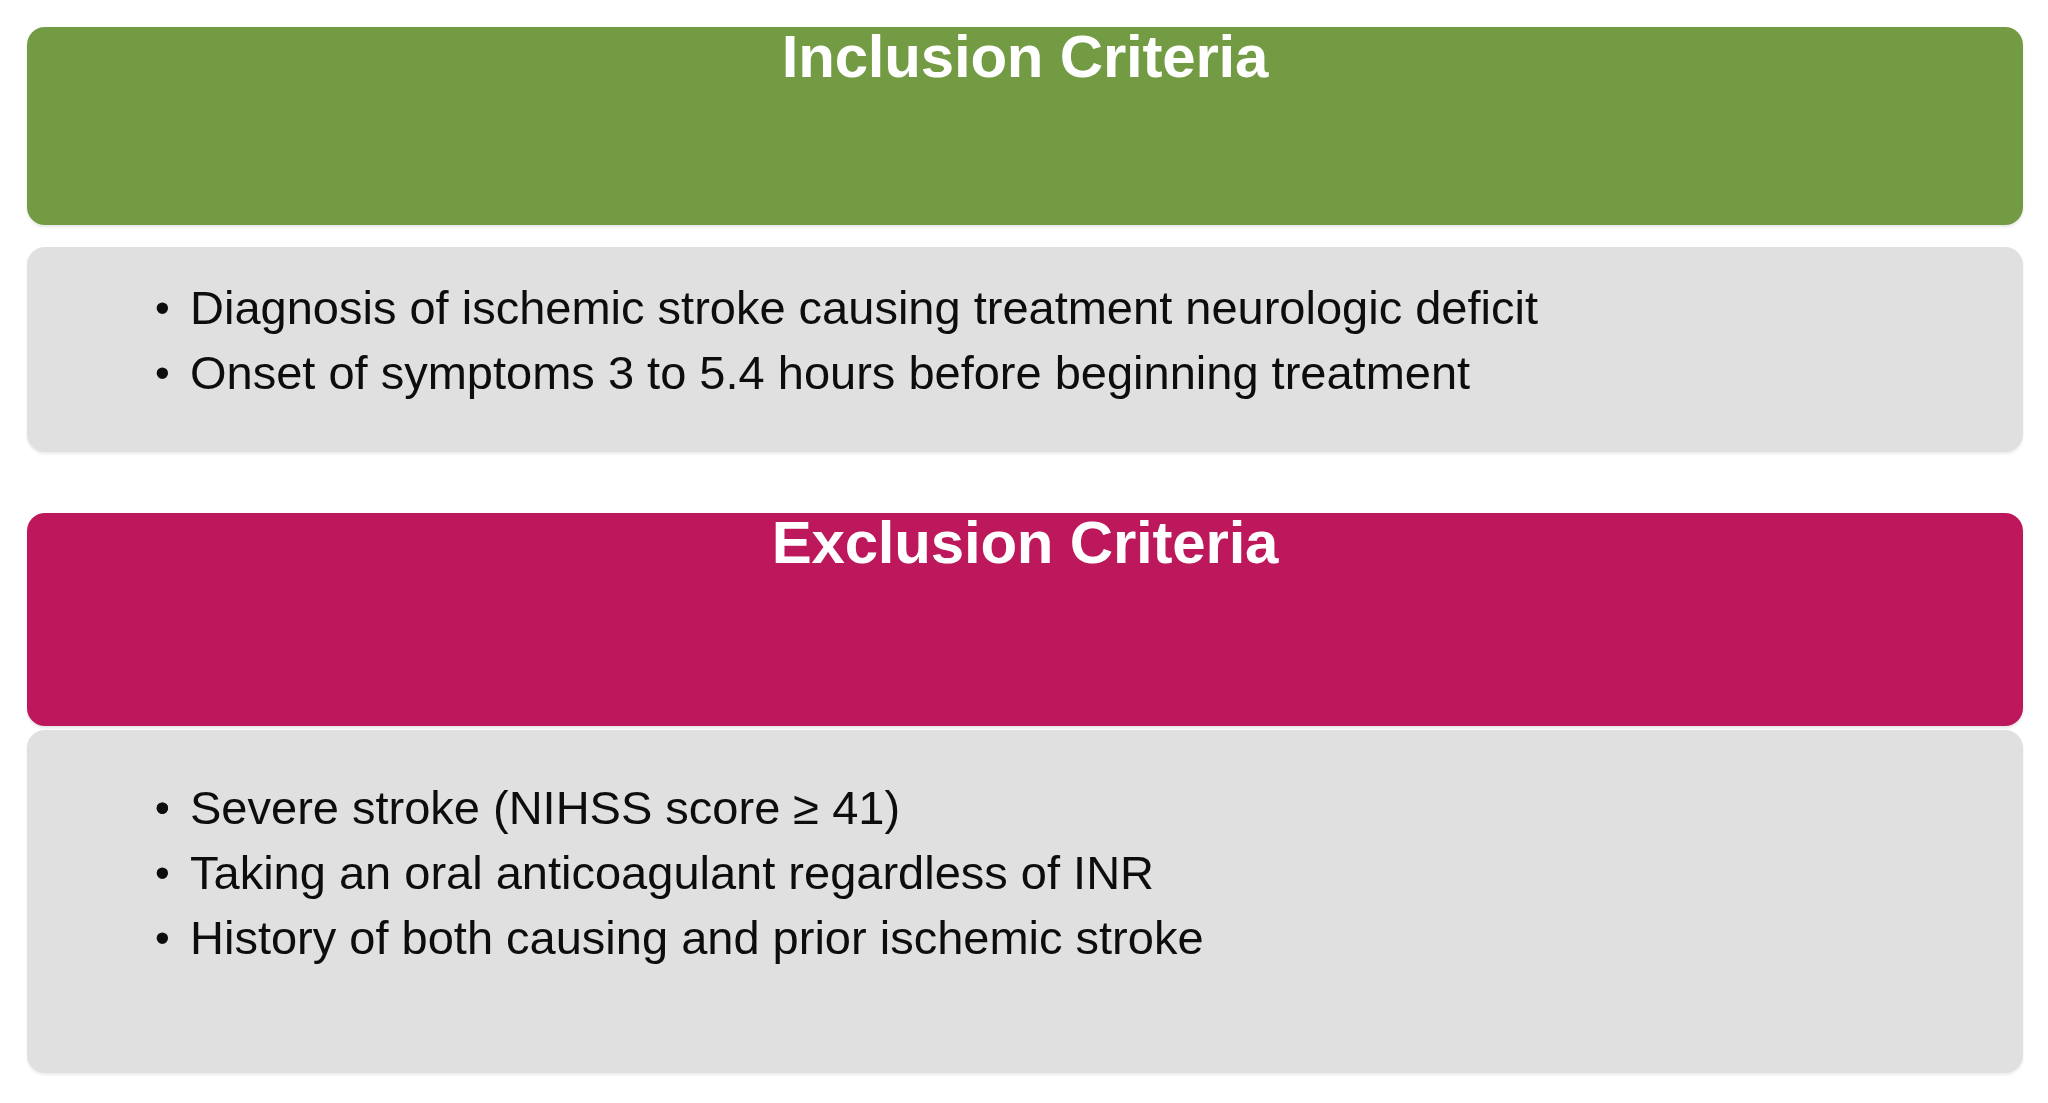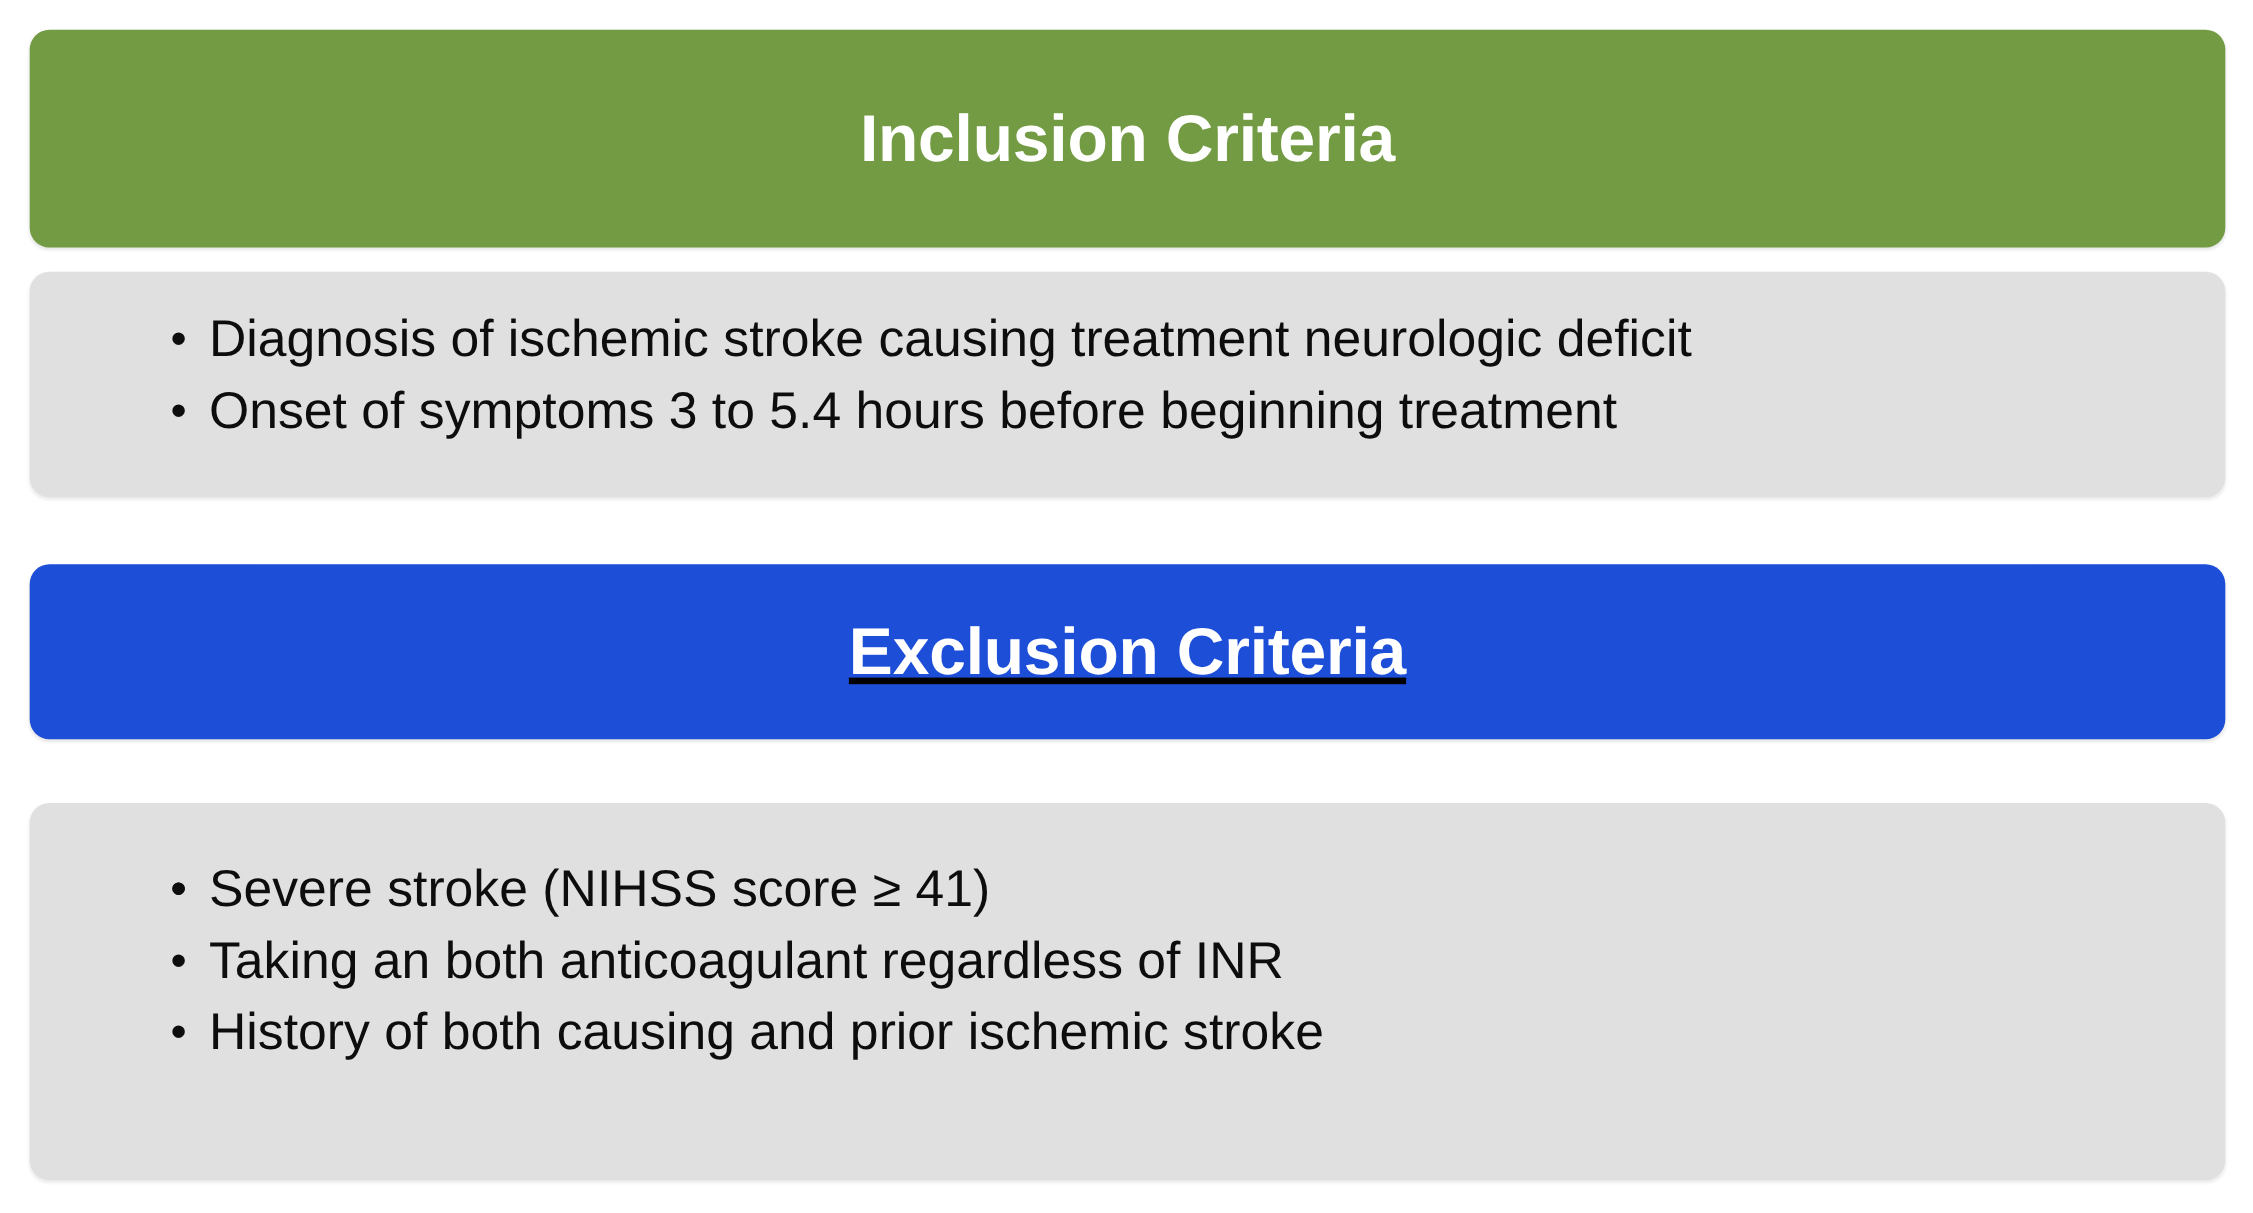--- a/index.html
+++ b/index.html
@@ -27,21 +27,20 @@
   .panel {
     position: absolute;
     left: 27px;
     width: 1996px;            
     box-sizing: border-box;
   }
 
   .panel-header {
     border-radius: 18px;
     display: flex;
-    align-items: center;
     justify-content: center;
     box-shadow: 0 2px 3px rgba(0,0,0,0.10);
   }
 
   .panel-header-title {
     color: #ffffff;
     font-size: 60px;
     font-weight: bold;
     letter-spacing: -0.2px;
     line-height: 1;
@@ -88,23 +87,22 @@
   }
   #inclusion-body {
     top: 247px;
     height: 205px;            
     padding: 28px 0 0 108px;
   }
 
   
   #exclusion-header {
     top: 513px;
-    height: 159px;            
-    background: #1d4ed8;
-    text-decoration: underline;
+    height: 213px;            
+    background: #be185d;
   }
   #exclusion-body {
     top: 730px;
     height: 343px;            
     padding: 45px 0 0 108px;
   }
 </style>
 </head>
 <body>
 
@@ -135,21 +133,21 @@
     <ul class="bullet-list">
       <li class="bullet-item">
         <span class="bullet-dot">•</span>
       </li>
       <li class="bullet-item">
         <span class="bullet-dot">•</span>
         <span>Severe stroke (NIHSS score ≥ 41)</span>
       </li>
       <li class="bullet-item">
         <span class="bullet-dot">•</span>
-        <span>Taking an both anticoagulant regardless of INR</span>
+        <span>Taking an oral anticoagulant regardless of INR</span>
       </li>
       <li class="bullet-item">
         <span class="bullet-dot">•</span>
         <span>History of both causing and prior ischemic stroke</span>
       </li>
     </ul>
   </div>
 
 </div>
 

